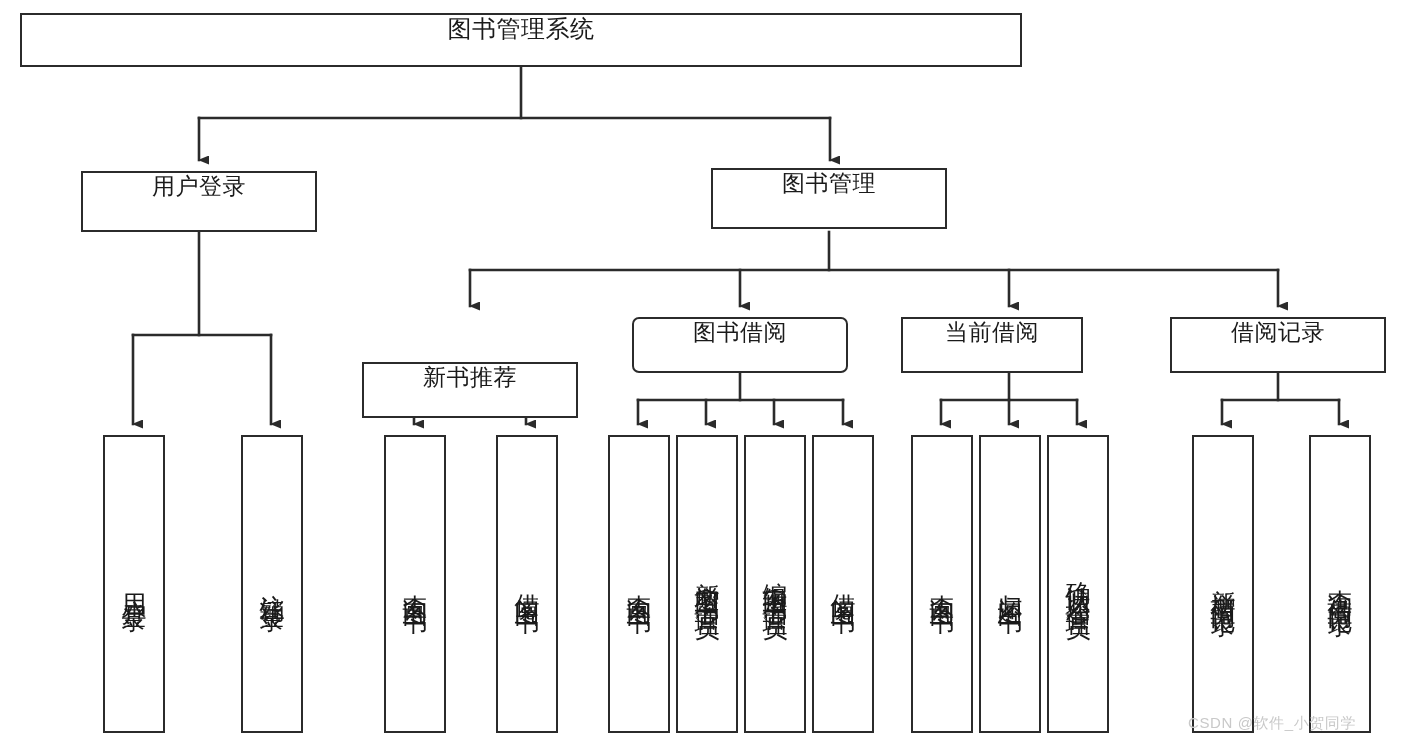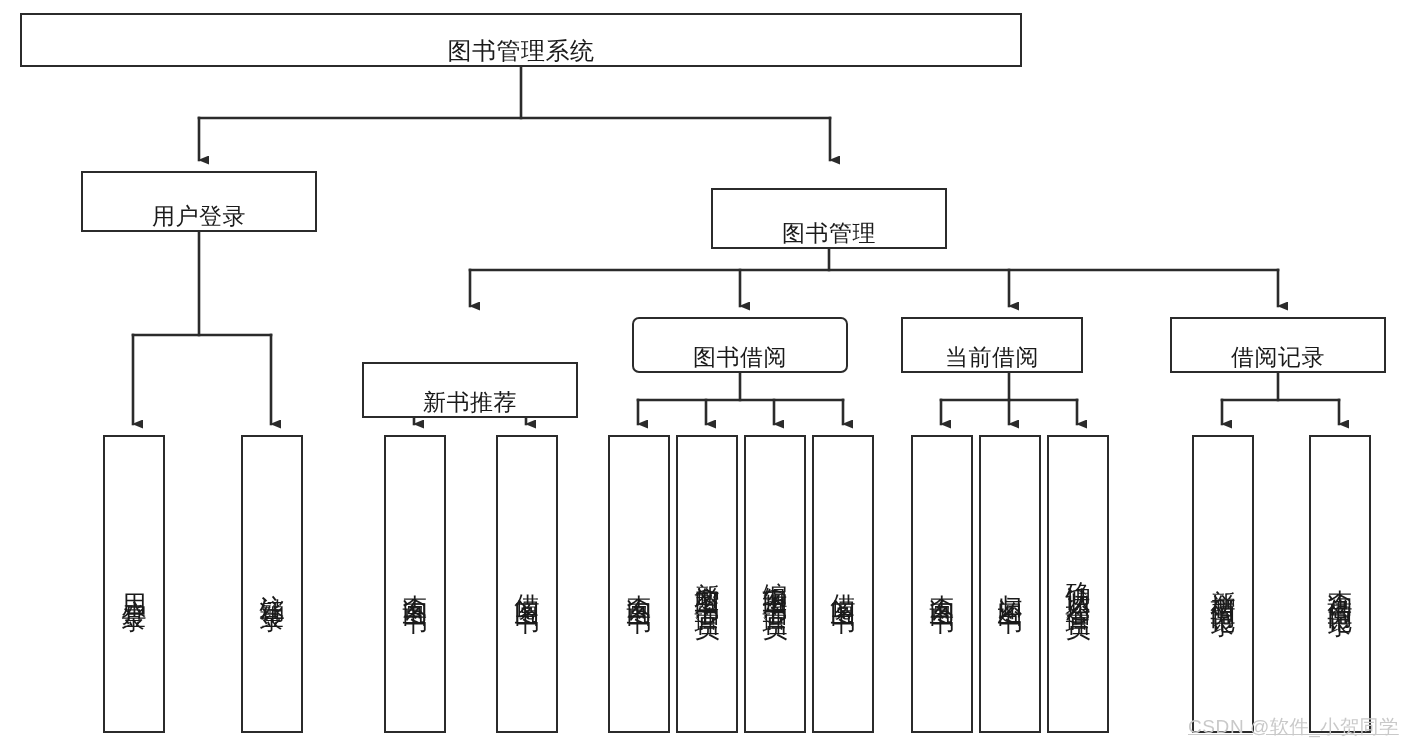--- a/index.html
+++ b/index.html
@@ -1,27 +1,27 @@
 <!DOCTYPE html>
 <html><head>
 <meta charset="utf-8">
 <style>
   html,body{margin:0;padding:0;background:#ffffff;}
   body{font-family:"Liberation Sans","DejaVu Sans",sans-serif;}
   #stage{position:relative;width:1405px;height:747px;background:#fff;overflow:hidden;}
   svg#wires{position:absolute;left:0;top:0;width:1405px;height:747px;pointer-events:none;}
   .node{position:absolute;box-sizing:border-box;border:2.5px solid #2b2b2b;background:#ffffff;
-        display:flex;align-items:flex-end;justify-content:center;color:#1a1a1a;}
+        display:flex;align-items:flex-start;justify-content:center;color:#1a1a1a;}
   .node .lbl{display:block;text-align:center;line-height:1.18;}
   .h-node .lbl{font-size:23px;letter-spacing:.5px;}
   .root .lbl{font-size:24px;}
   .v-node{align-items:center;justify-content:center;}
   .v-node .lbl{writing-mode:vertical-rl;text-orientation:upright;font-size:25px;
                line-height:1.0;letter-spacing:5px;white-space:nowrap;}
-  .watermark{position:absolute;color:#c9c9c9;font-size:19px;letter-spacing:.6px;white-space:nowrap;text-decoration:underline;}
+  .watermark{position:absolute;color:#c9c9c9;font-size:15px;letter-spacing:.6px;white-space:nowrap;}
 </style>
 </head>
 <body>
 
 <div id="stage">
 
   <svg id="wires" viewBox="0 0 1405 747" xmlns="http://www.w3.org/2000/svg">
     <defs>
       <marker id="arw" markerWidth="10" markerHeight="11" refX="4.5" refY="10" orient="auto" markerUnits="userSpaceOnUse">
         <path d="M0,0 L9,0 L4.5,11 Z" fill="#2b2b2b"></path>
@@ -71,21 +71,21 @@
     </g>
   </svg>
 
   <div class="node root h-node" style="left:20px;top:13px;width:1002px;height:54px;">
     <span class="lbl">图书管理系统</span>
   </div>
 
   <div class="node h-node" style="left:81px;top:171px;width:236px;height:61px;">
     <span class="lbl">用户登录</span>
   </div>
-  <div class="node h-node" style="left:711px;top:188px;width:236px;height:61px;">
+  <div class="node h-node" style="left:711px;top:168px;width:236px;height:61px;">
     <span class="lbl">图书管理</span>
   </div>
 
   <div class="node h-node" style="left:362px;top:317px;width:216px;height:56px;margin-top:45px;">
     <span class="lbl">新书推荐</span>
   </div>
   <div class="node h-node" style="left:632px;top:317px;width:216px;height:56px;border-radius:7px;">
     <span class="lbl">图书借阅</span>
   </div>
   <div class="node h-node" style="left:901px;top:317px;width:182px;height:56px;">

